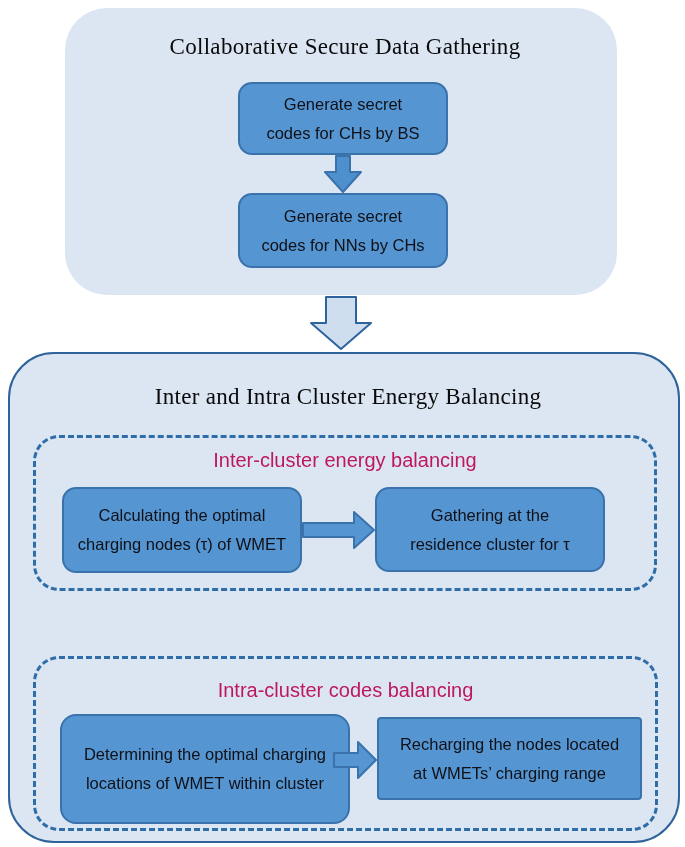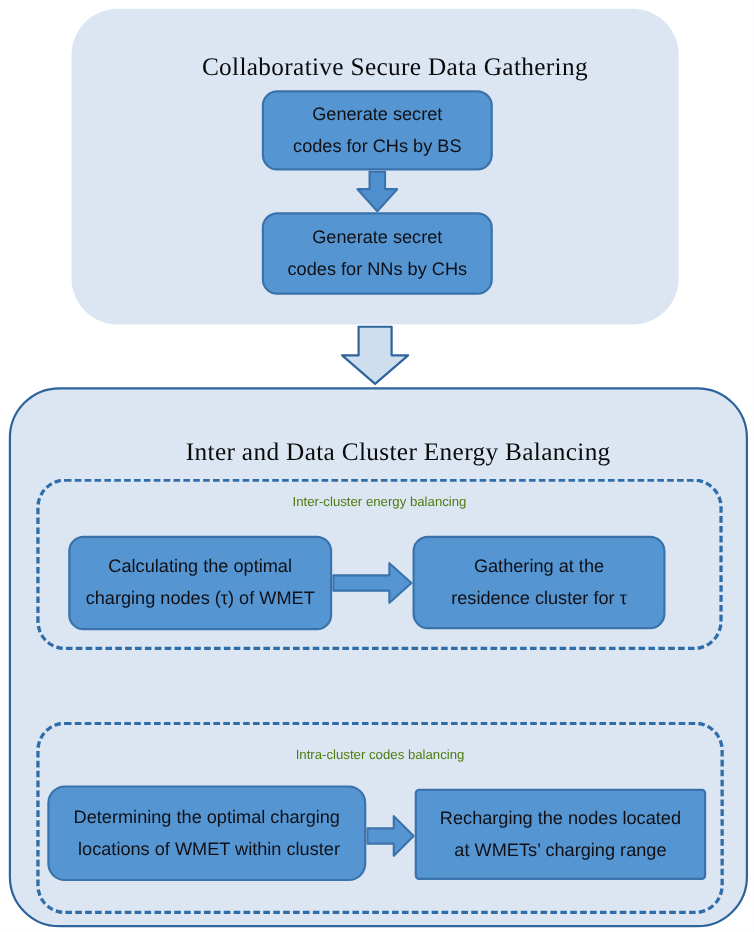--- a/index.html
+++ b/index.html
@@ -8,21 +8,21 @@
     --small-arrow-fill:#4e90cd; --title-color:#0a0a0a; --node-text-color:#101016;
   }
   html,body{margin:0;padding:0;background:#ffffff;}
   .canvas{position:relative;width:685px;height:847px;background:#ffffff;overflow:hidden;}
 
   .panel{position:absolute;box-sizing:border-box;background:var(--panel-fill);}
   .top-panel{left:65px;top:8px;width:552px;height:287px;border-radius:42px;}
   .bottom-panel{left:8px;top:352px;width:672px;height:491px;border-radius:46px;
                 border:2px solid var(--panel-border);}
 
-  .panel-title{margin:18px;width:100%;text-align:center;
+  .panel-title{margin:4px;width:100%;text-align:center;
                font-family:"Liberation Serif",serif;font-weight:400;
                font-size:23px;color:var(--title-color);letter-spacing:.3px;}
   .top-panel .panel-title{padding-top:22px;}
   .bottom-panel .panel-title{padding-top:26px;}
 
   .node{position:absolute;box-sizing:border-box;background:var(--node-fill);
         border:2px solid var(--node-border);border-radius:14px;
         display:flex;align-items:center;justify-content:center;text-align:center;}
   .node-text{white-space:pre-line;
         font-family:"Liberation Sans",sans-serif;font-weight:500;
@@ -36,29 +36,29 @@
   
   .big-down-arrow{position:absolute;left:309px;top:296px;width:64px;height:55px;}
 
   
   .dashed-group{position:absolute;box-sizing:border-box;
                 border:3px dashed var(--dash-border);border-radius:26px;}
   .inter-group{left:23px;top:81px;width:624px;height:156px;}
   .intra-group{left:23px;top:302px;width:625px;height:175px;}
   .group-label{width:100%;text-align:center;
                font-family:"Liberation Sans",sans-serif;font-weight:400;
-               font-size:12px;color:#4d7c0f;}
+               font-size:20px;color:#be185d;}
   .inter-group .group-label{padding-top:11px;}
   .intra-group .group-label{padding-top:20px;}
 
   .box-c{left:26px;top:49px;width:240px;height:86px;}
   .box-d{left:339px;top:49px;width:230px;height:85px;}
   .inter-arrow{position:absolute;left:266px;top:72px;width:74px;height:40px;}
 
-  .box-e{left:7px;top:55px;width:290px;height:87px;border-radius:16px;text-align:right;}
+  .box-e{left:24px;top:55px;width:290px;height:110px;border-radius:16px;}
   .box-f{left:341px;top:58px;width:265px;height:83px;border-radius:4px;}
   .intra-arrow{position:absolute;left:297px;top:81px;width:44px;height:40px;}
 
   svg{display:block;}
 </style>
 </head>
 <body>
 
 <div class="canvas">
 
@@ -78,21 +78,21 @@
       <span class="node-text">Generate secret
 codes for NNs by CHs</span>
     </div>
   </section>
 
   <svg class="big-down-arrow" viewBox="0 0 64 55" preserveAspectRatio="none" aria-hidden="true">
     <polygon points="17,1 47,1 47,27 62,27 32,53 2,27 17,27" fill="var(--big-arrow-fill)" stroke="var(--panel-border)" stroke-width="2" stroke-linejoin="round"></polygon>
   </svg>
 
   <section class="panel bottom-panel">
-    <h2 class="panel-title">Inter and Data Cluster Energy Balancing</h2>
+    <h2 class="panel-title">Inter and Intra Cluster Energy Balancing</h2>
 
     <div class="dashed-group inter-group">
       <div class="group-label">Inter-cluster energy balancing</div>
 
       <div class="node box-c">
         <span class="node-text">Calculating the optimal
 charging nodes (τ) of WMET</span>
       </div>
 
       <svg class="inter-arrow" viewBox="0 0 74 40" preserveAspectRatio="none" aria-hidden="true">

